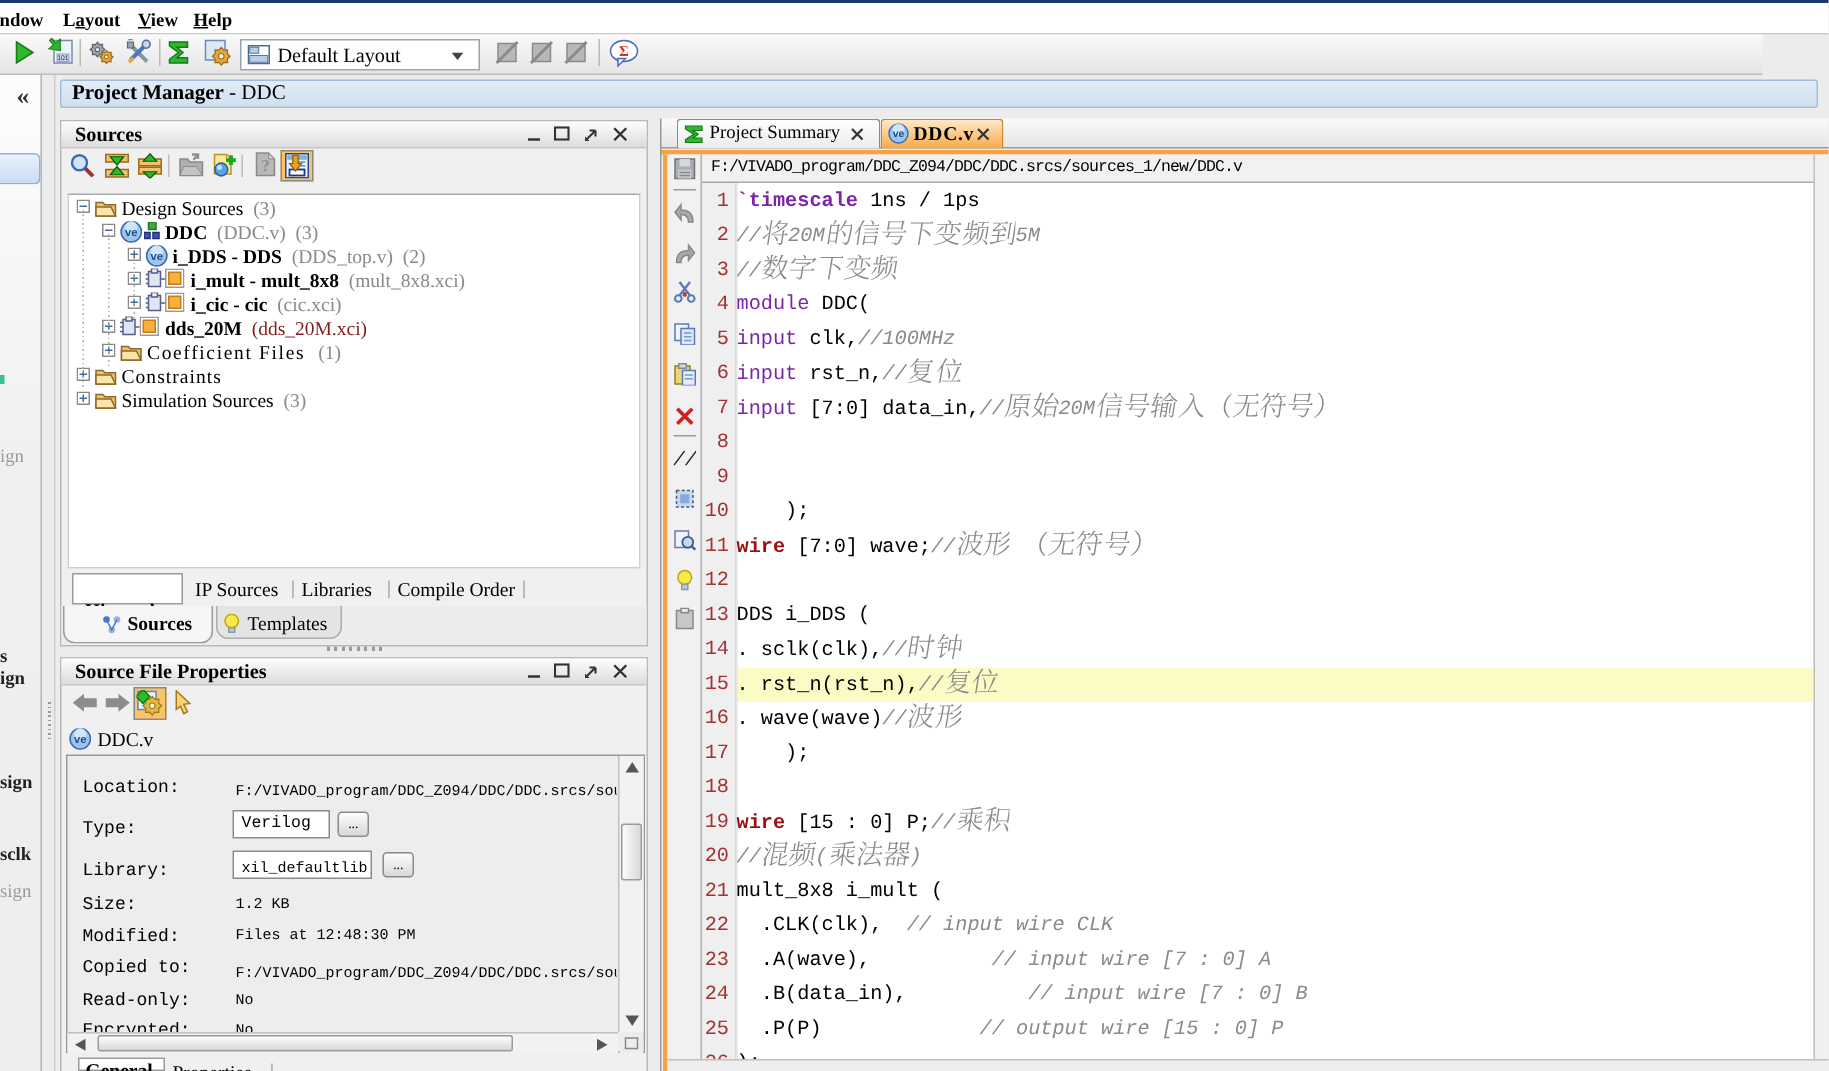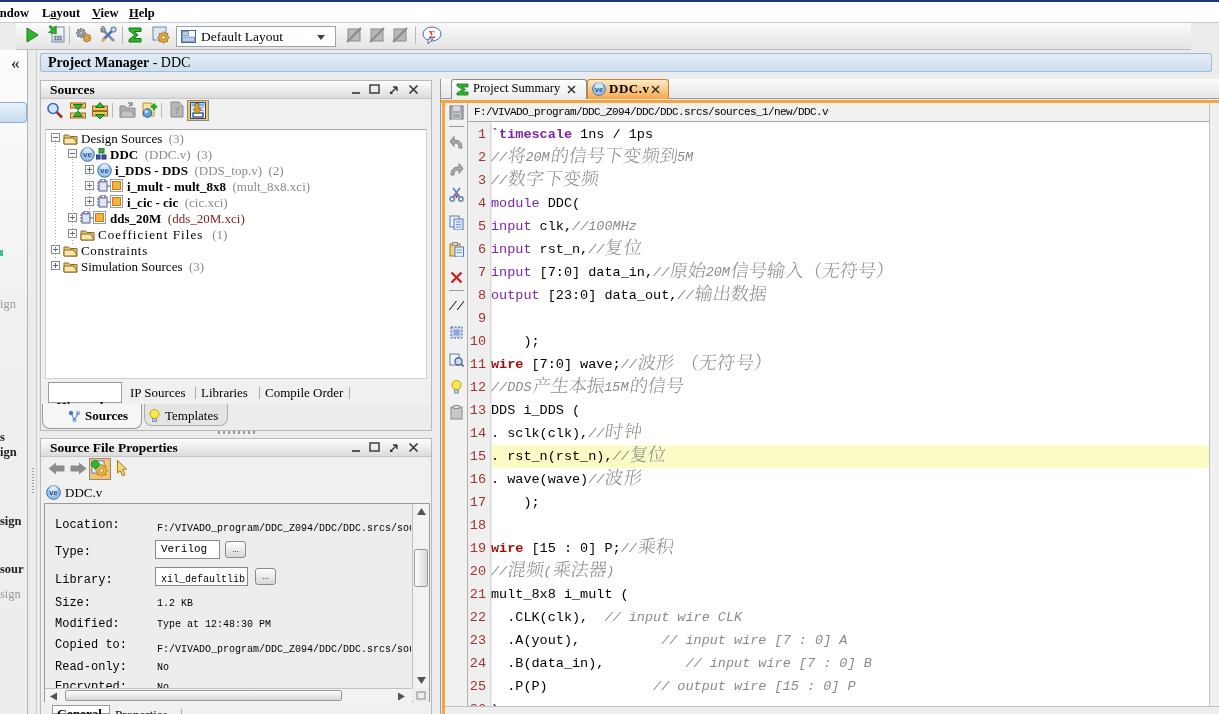--- a/index.html
+++ b/index.html
@@ -14,21 +14,21 @@
 .cc svg{fill:#8a8a8a}
 .cj{display:inline-block;height:18.2px;vertical-align:-3.4px}
 </style></head><body>
 <div class="abs" style="left:0;top:0;width:1219px;height:2px;background:#1b3a70"></div>
 <div class="abs" style="left:0;top:2px;width:1219px;height:21px;background:#fff;border-bottom:1px solid #c9c9c9">
     <span class="abs" style="left:-16px;top:4px;font-size:12.5px;font-weight:bold">Window</span>
     <span class="abs" style="left:42px;top:4px;font-size:12.5px;font-weight:bold">L<u>a</u>yout</span>
     <span class="abs" style="left:92px;top:4px;font-size:12.5px;font-weight:bold"><u>V</u>iew</span>
     <span class="abs" style="left:129px;top:4px;font-size:12.5px;font-weight:bold"><u>H</u>elp</span>
   </div>
-<div class="abs" style="left:16px;top:23px;width:1175px;height:27px;background:linear-gradient(#fafafa,#e4e4e4);border-bottom:1px solid #bdbdbd">
+<div class="abs" style="left:0;top:23px;width:1175px;height:27px;background:linear-gradient(#fafafa,#e4e4e4);border-bottom:1px solid #bdbdbd">
     <svg style="position:absolute;left:10px;top:4px;" width="13" height="16" viewBox="0 0 13 16">
       <path d="M1 1 L12 8 L1 15 Z" fill="#2db82d" stroke="#1a7a1a"></path>
     </svg>
     <svg style="position:absolute;left:31px;top:2px;" width="18" height="18" viewBox="0 0 18 18">
       <rect x="5" y="2" width="12" height="15" fill="#eef2fa" stroke="#7a8aa8"></rect>
       <rect x="7" y="11" width="8" height="5" fill="#c8d4ec" stroke="#7a8aa8" stroke-width="0.5"></rect>
       <text x="11" y="15.3" font-size="4.5" font-family="Liberation Sans" fill="#333" text-anchor="middle">101</text>
       <path d="M7 0 L7 4 L11 4 L6 10 L1 4 L5 4 L5 0 Z" fill="#2db82d" stroke="#157a15" stroke-width="0.7" transform="rotate(-40 6 5)"></path>
     </svg>
     <div class="abs" style="left:53px;top:3px;width:1px;height:18px;background:#b9b9b9"></div>
@@ -85,21 +85,21 @@
     </svg>
   </div>
 <div class="abs" style="left:0;top:50px;width:28px;height:664px;background:linear-gradient(180deg,#fdfdfd,#f0f0f0 40%,#ededed);border-right:1px solid #b4b4b4">
     <span class="abs" style="left:11px;top:4px;font-size:17px;font-weight:bold;color:#333">«</span>
     <div class="abs" style="left:0;top:52px;width:27px;height:21px;background:linear-gradient(#eaf2fb,#c8dcf2);border:1px solid #8ab0d8;border-left:none;border-radius:0 4px 4px 0"></div>
     <div class="abs" style="left:0;top:200px;width:3px;height:6px;background:#3dbc9e"></div>
     <span class="abs" style="left:0;top:247px;font-size:12.5px;color:#9a9a9a;font-weight:400">ign</span>
     <span class="abs" style="left:0;top:380px;font-size:12.5px;color:#222;font-weight:700">s</span>
     <span class="abs" style="left:0;top:395px;font-size:12.5px;color:#222;font-weight:700">ign</span>
     <span class="abs" style="left:0;top:464px;font-size:12.5px;color:#222;font-weight:700">sign</span>
-    <span class="abs" style="left:0;top:512px;font-size:12.5px;color:#222;font-weight:700">sour</span>
+    <span class="abs" style="left:0;top:512px;font-size:12.5px;color:#222;font-weight:700">sclk</span>
     <span class="abs" style="left:0;top:537px;font-size:12.5px;color:#9a9a9a;font-weight:400">sign</span>
   </div>
 <div class="abs" style="left:29px;top:50px;width:8px;height:664px;background:#ececec"></div>
 <div class="abs" style="left:32px;top:468px;width:2px;height:26px;background:repeating-linear-gradient(#9a9a9a 0 1px,transparent 1px 3px)"></div>
 <div class="abs" style="left:40px;top:53px;width:1172px;height:19px;background:linear-gradient(#e2ecf6,#cfe0f0);border:1px solid #a0bcd8;border-radius:2px">
     <span class="abs" style="left:7px;top:1px;font-size:14px;white-space:pre"><b>Project Manager</b> - DDC</span>
   </div>
 <div class="abs" style="left:36px;top:50px;width:1px;height:664px;background:#cfcfcf"></div>
 <div class="abs" style="left:40px;top:80px;width:392px;height:351px;background:#f0f0f0;border:1px solid #b9b9b9">
     <div class="abs" style="left:0;top:0;width:390px;height:18px;background:linear-gradient(#fdfdfd,#dcdcdc);border-bottom:1px solid #c6c6c6">
@@ -369,21 +369,21 @@
   </div>
 <div class="abs" style="left:225px;top:541px;width:21px;height:17px;background:linear-gradient(#fdfdfd,#d8d8d8);border:1px solid #8a8a8a;border-radius:3px;text-align:center;font-size:9px;padding-top:2px">...</div>
 <span class="abs" style="left:55px;top:573px;font-size:12px;font-family:'Liberation Mono',monospace">Library:</span>
 <div class="abs" style="left:155px;top:567px;width:93px;height:19px;background:#fff;border:1px solid #8a8a8a">
     <span style="position:absolute;left:5px;top:6px;font-size:10px;font-family:'Liberation Mono',monospace">xil_defaultlib</span>
   </div>
 <div class="abs" style="left:255px;top:568px;width:21px;height:17px;background:linear-gradient(#fdfdfd,#d8d8d8);border:1px solid #8a8a8a;border-radius:3px;text-align:center;font-size:9px;padding-top:2px">...</div>
 <span class="abs" style="left:55px;top:596px;font-size:12px;font-family:'Liberation Mono',monospace">Size:</span>
 <span class="abs" style="left:157px;top:598px;font-size:10px;font-family:'Liberation Mono',monospace">1.2 KB</span>
 <span class="abs" style="left:55px;top:617px;font-size:12px;font-family:'Liberation Mono',monospace">Modified:</span>
-<span class="abs" style="left:157px;top:619px;font-size:10px;font-family:'Liberation Mono',monospace">Type at 12:48:30 PM</span>
+<span class="abs" style="left:157px;top:619px;font-size:10px;font-family:'Liberation Mono',monospace">Files at 12:48:30 PM</span>
 <span class="abs" style="left:55px;top:638px;font-size:12px;font-family:'Liberation Mono',monospace">Copied to:</span>
 <div class="abs" style="left:157px;top:639px;width:254px;height:15px;overflow:hidden;line-height:15px"><span style="font-size:10px;font-family:'Liberation Mono',monospace;white-space:pre">F:/VIVADO_program/DDC_Z094/DDC/DDC.srcs/sour</span></div>
 <span class="abs" style="left:55px;top:660px;font-size:12px;font-family:'Liberation Mono',monospace">Read-only:</span>
 <span class="abs" style="left:157px;top:662px;font-size:10px;font-family:'Liberation Mono',monospace">No</span>
 <span class="abs" style="left:55px;top:680px;font-size:12px;font-family:'Liberation Mono',monospace">Encrypted:</span>
 <span class="abs" style="left:157px;top:682px;font-size:10px;font-family:'Liberation Mono',monospace">No</span>
 <div class="abs" style="left:412px;top:504px;width:17px;height:184px;background:#f2f2f2;border-left:1px solid #c0c0c0">
     <svg style="position:absolute;left:2px;top:2px;" width="13" height="12" viewBox="0 0 13 12">
       <path d="M6.5 2 L11 9 L2 9 Z" fill="#555"></path>
     </svg>
@@ -549,61 +549,39 @@
           <use href="#gFF08" transform="skewX(-9)"></use>
         </svg><svg class="cj" style="width:18.2px" viewBox="0 -880 1000 1000">
           <use href="#g65E0" transform="skewX(-9)"></use>
         </svg><svg class="cj" style="width:18.2px" viewBox="0 -880 1000 1000">
           <use href="#g7B26" transform="skewX(-9)"></use>
         </svg><svg class="cj" style="width:18.2px" viewBox="0 -880 1000 1000">
           <use href="#g53F7" transform="skewX(-9)"></use>
         </svg><svg class="cj" style="width:18.2px" viewBox="0 -880 1000 1000">
           <use href="#gFF09" transform="skewX(-9)"></use>
         </svg></span></span></div>
-<div class="ln" style="top:284px"><span class="num">8</span><span class="ct"><span class="k">output</span><span class="b"> [23:0] data_out,</span><span class="c">//</span><span class="cc"><svg class="cj" style="width:18.2px" viewBox="0 -880 1000 1000">
-          <use href="#g8F93" transform="skewX(-9)"></use>
-        </svg><svg class="cj" style="width:18.2px" viewBox="0 -880 1000 1000">
-          <use href="#g51FA" transform="skewX(-9)"></use>
-        </svg><svg class="cj" style="width:18.2px" viewBox="0 -880 1000 1000">
-          <use href="#g6570" transform="skewX(-9)"></use>
-        </svg><svg class="cj" style="width:18.2px" viewBox="0 -880 1000 1000">
-          <use href="#g636E" transform="skewX(-9)"></use>
-        </svg></span></span></div>
+<div class="ln" style="top:284px"><span class="num">8</span></div>
 <div class="ln" style="top:307px"><span class="num">9</span></div>
 <div class="ln" style="top:330px"><span class="num">10</span><span class="ct"><span class="b">    );</span></span></div>
 <div class="ln" style="top:353px"><span class="num">11</span><span class="ct"><span class="w">wire</span><span class="b"> [7:0] wave;</span><span class="c">//</span><span class="cc"><svg class="cj" style="width:18.2px" viewBox="0 -880 1000 1000">
           <use href="#g6CE2" transform="skewX(-9)"></use>
         </svg><svg class="cj" style="width:18.2px" viewBox="0 -880 1000 1000">
           <use href="#g5F62" transform="skewX(-9)"></use>
         </svg></span><span class="c"> </span><span class="cc"><svg class="cj" style="width:18.2px" viewBox="0 -880 1000 1000">
           <use href="#gFF08" transform="skewX(-9)"></use>
         </svg><svg class="cj" style="width:18.2px" viewBox="0 -880 1000 1000">
           <use href="#g65E0" transform="skewX(-9)"></use>
         </svg><svg class="cj" style="width:18.2px" viewBox="0 -880 1000 1000">
           <use href="#g7B26" transform="skewX(-9)"></use>
         </svg><svg class="cj" style="width:18.2px" viewBox="0 -880 1000 1000">
           <use href="#g53F7" transform="skewX(-9)"></use>
         </svg><svg class="cj" style="width:18.2px" viewBox="0 -880 1000 1000">
           <use href="#gFF09" transform="skewX(-9)"></use>
         </svg></span></span></div>
-<div class="ln" style="top:376px"><span class="num">12</span><span class="ct"><span class="c">//DDS</span><span class="cc"><svg class="cj" style="width:18.2px" viewBox="0 -880 1000 1000">
-          <use href="#g4EA7" transform="skewX(-9)"></use>
-        </svg><svg class="cj" style="width:18.2px" viewBox="0 -880 1000 1000">
-          <use href="#g751F" transform="skewX(-9)"></use>
-        </svg><svg class="cj" style="width:18.2px" viewBox="0 -880 1000 1000">
-          <use href="#g672C" transform="skewX(-9)"></use>
-        </svg><svg class="cj" style="width:18.2px" viewBox="0 -880 1000 1000">
-          <use href="#g632F" transform="skewX(-9)"></use>
-        </svg></span><span class="c">15M</span><span class="cc"><svg class="cj" style="width:18.2px" viewBox="0 -880 1000 1000">
-          <use href="#g7684" transform="skewX(-9)"></use>
-        </svg><svg class="cj" style="width:18.2px" viewBox="0 -880 1000 1000">
-          <use href="#g4FE1" transform="skewX(-9)"></use>
-        </svg><svg class="cj" style="width:18.2px" viewBox="0 -880 1000 1000">
-          <use href="#g53F7" transform="skewX(-9)"></use>
-        </svg></span></span></div>
+<div class="ln" style="top:376px"><span class="num">12</span></div>
 <div class="ln" style="top:399px"><span class="num">13</span><span class="ct"><span class="b">DDS i_DDS (</span></span></div>
 <div class="ln" style="top:422px"><span class="num">14</span><span class="ct"><span class="b">. sclk(clk),</span><span class="c">//</span><span class="cc"><svg class="cj" style="width:18.2px" viewBox="0 -880 1000 1000">
           <use href="#g65F6" transform="skewX(-9)"></use>
         </svg><svg class="cj" style="width:18.2px" viewBox="0 -880 1000 1000">
           <use href="#g949F" transform="skewX(-9)"></use>
         </svg></span></span></div>
 <div class="ln hl" style="top:445px"><span class="num">15</span><span class="ct"><span class="b">. rst_n(rst_n),</span><span class="c">//</span><span class="cc"><svg class="cj" style="width:18.2px" viewBox="0 -880 1000 1000">
           <use href="#g590D" transform="skewX(-9)"></use>
         </svg><svg class="cj" style="width:18.2px" viewBox="0 -880 1000 1000">
           <use href="#g4F4D" transform="skewX(-9)"></use>
@@ -626,21 +604,21 @@
           <use href="#g9891" transform="skewX(-9)"></use>
         </svg></span><span class="c">(</span><span class="cc"><svg class="cj" style="width:18.2px" viewBox="0 -880 1000 1000">
           <use href="#g4E58" transform="skewX(-9)"></use>
         </svg><svg class="cj" style="width:18.2px" viewBox="0 -880 1000 1000">
           <use href="#g6CD5" transform="skewX(-9)"></use>
         </svg><svg class="cj" style="width:18.2px" viewBox="0 -880 1000 1000">
           <use href="#g5668" transform="skewX(-9)"></use>
         </svg></span><span class="c">)</span></span></div>
 <div class="ln" style="top:583px"><span class="num">21</span><span class="ct"><span class="b">mult_8x8 i_mult (</span></span></div>
 <div class="ln" style="top:606px"><span class="num">22</span><span class="ct"><span class="b">  .CLK(clk),  </span><span class="c">// input wire CLK</span></span></div>
-<div class="ln" style="top:629px"><span class="num">23</span><span class="ct"><span class="b">  .A(yout),          </span><span class="c">// input wire [7 : 0] A</span></span></div>
+<div class="ln" style="top:629px"><span class="num">23</span><span class="ct"><span class="b">  .A(wave),          </span><span class="c">// input wire [7 : 0] A</span></span></div>
 <div class="ln" style="top:652px"><span class="num">24</span><span class="ct"><span class="b">  .B(data_in),          </span><span class="c">// input wire [7 : 0] B</span></span></div>
 <div class="ln" style="top:675px"><span class="num">25</span><span class="ct"><span class="b">  .P(P)             </span><span class="c">// output wire [15 : 0] P</span></span></div>
 <div class="ln" style="top:698px"><span class="num">26</span><span class="ct"><span class="b">);</span></span></div>
 <div class="abs" style="left:1209px;top:103px;width:10px;height:611px;background:#f0f0f0;border-left:1px solid #c0c0c0"></div>
 <div class="abs" style="left:445px;top:706px;width:774px;height:8px;background:#ededed;border-top:1px solid #c0c0c0"></div>
 <svg width="0" height="0" style="position:absolute">
     <defs>
       <g id="g4E0B" transform="scale(1,-1)">
         <path d="M868 809 818 748H43L52 718H449V-74H458C484 -74 504 -60 504 -54V495C613 439 757 342 812 265C896 232 890 402 504 516V718H932C947 718 956 723 959 734C924 765 868 808 868 809Z"></path>
       </g>

